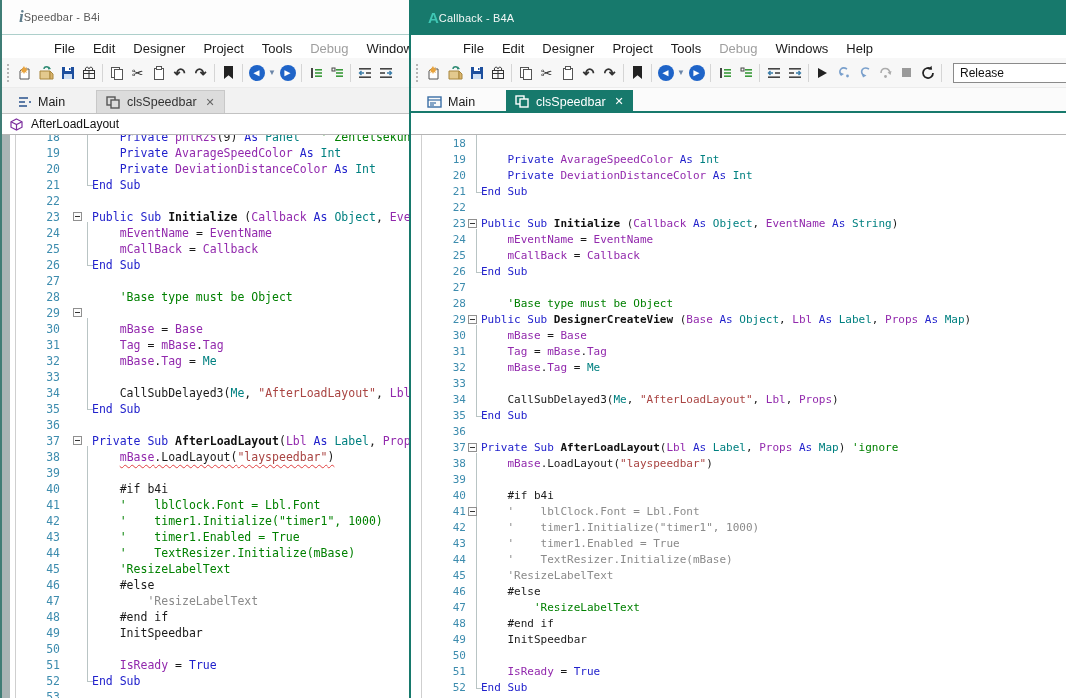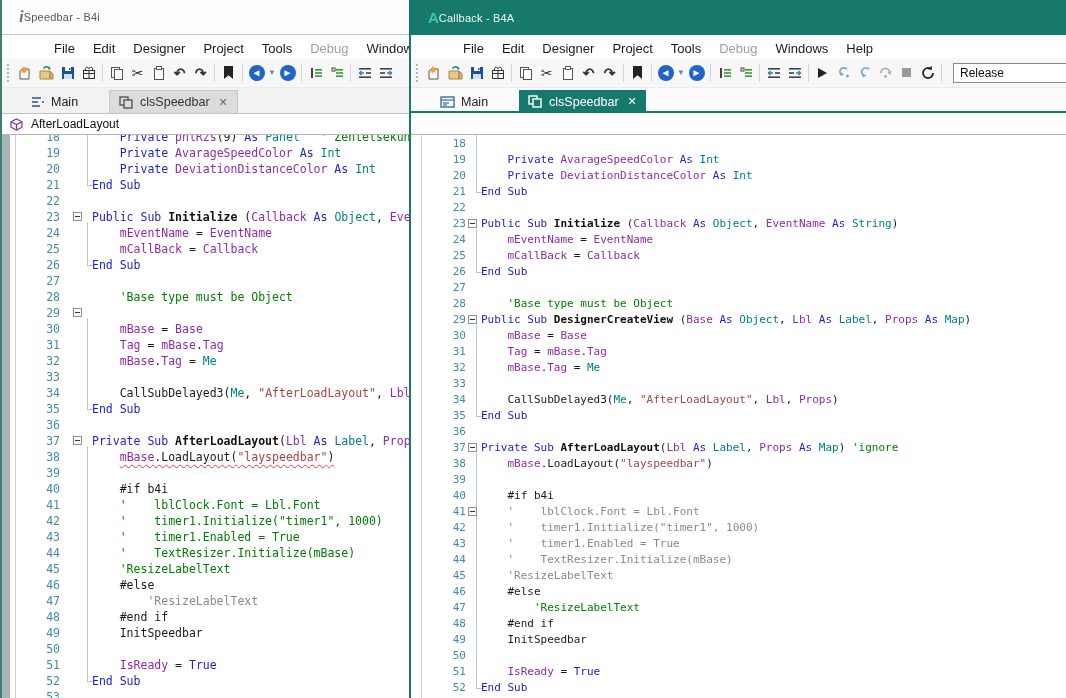--- a/index.html
+++ b/index.html
@@ -29,21 +29,21 @@
   .grip { width:3px; height:18px; border-left:2px dotted #b5b5b5; margin:0 5px 0 2px; flex:none; }
   .tbi { width:21px; height:22px; flex:none; display:flex; align-items:center; justify-content:center; }
   .tbsep { width:1px; height:18px; background:#d5d5d5; margin:0 3px; flex:none; }
   .circ { width:16px; height:16px; border-radius:50%; background:#1f64c8; color:#fff; display:flex; align-items:center; justify-content:center; font-size:10px; font-weight:bold; }
   .caret { font-size:8px; color:#6c86a8; width:10px; text-align:center; flex:none; }
   .glyph { font-size:14px; color:#333; }
   .stop-sq { width:9px; height:9px; background:#9a9a9a; }
   .combo { flex:none; width:130px; height:20px; border:1px solid #8a8a8a; background:#fff; font-size:12px; color:#111; display:flex; align-items:center; padding-left:6px; margin-left:8px; }
 
   
-  .tabrow { height:25px; flex:none; display:flex; align-items:flex-end; padding-left:20px; position:relative; }
+  .tabrow { height:25px; flex:none; display:flex; align-items:flex-end; padding-left:7px; position:relative; }
   .win-left  .tabrow { background:#f2f2f2; }
   .win-right .tabrow { background:#fbfbfb; }
   .win-right .tabrow::after { content:""; position:absolute; left:0; right:0; bottom:0; height:2px; background:#17796c; }
   .tab { height:23px; display:flex; align-items:center; padding:0 9px; font-size:12.5px; color:#1a1a1a; gap:6px; }
   .win-left  .tab.active { background:#dcdcdc; border:1px solid #c8c8c8; border-bottom:none; color:#333; }
   .win-right .tab.active { background:#17796c; color:#fff; position:relative; z-index:1; }
   .tab .x { font-size:11px; margin-left:3px; }
   .win-left .tab .x { color:#666; }
   .win-right .tab.active .x { color:#fff; }
 

